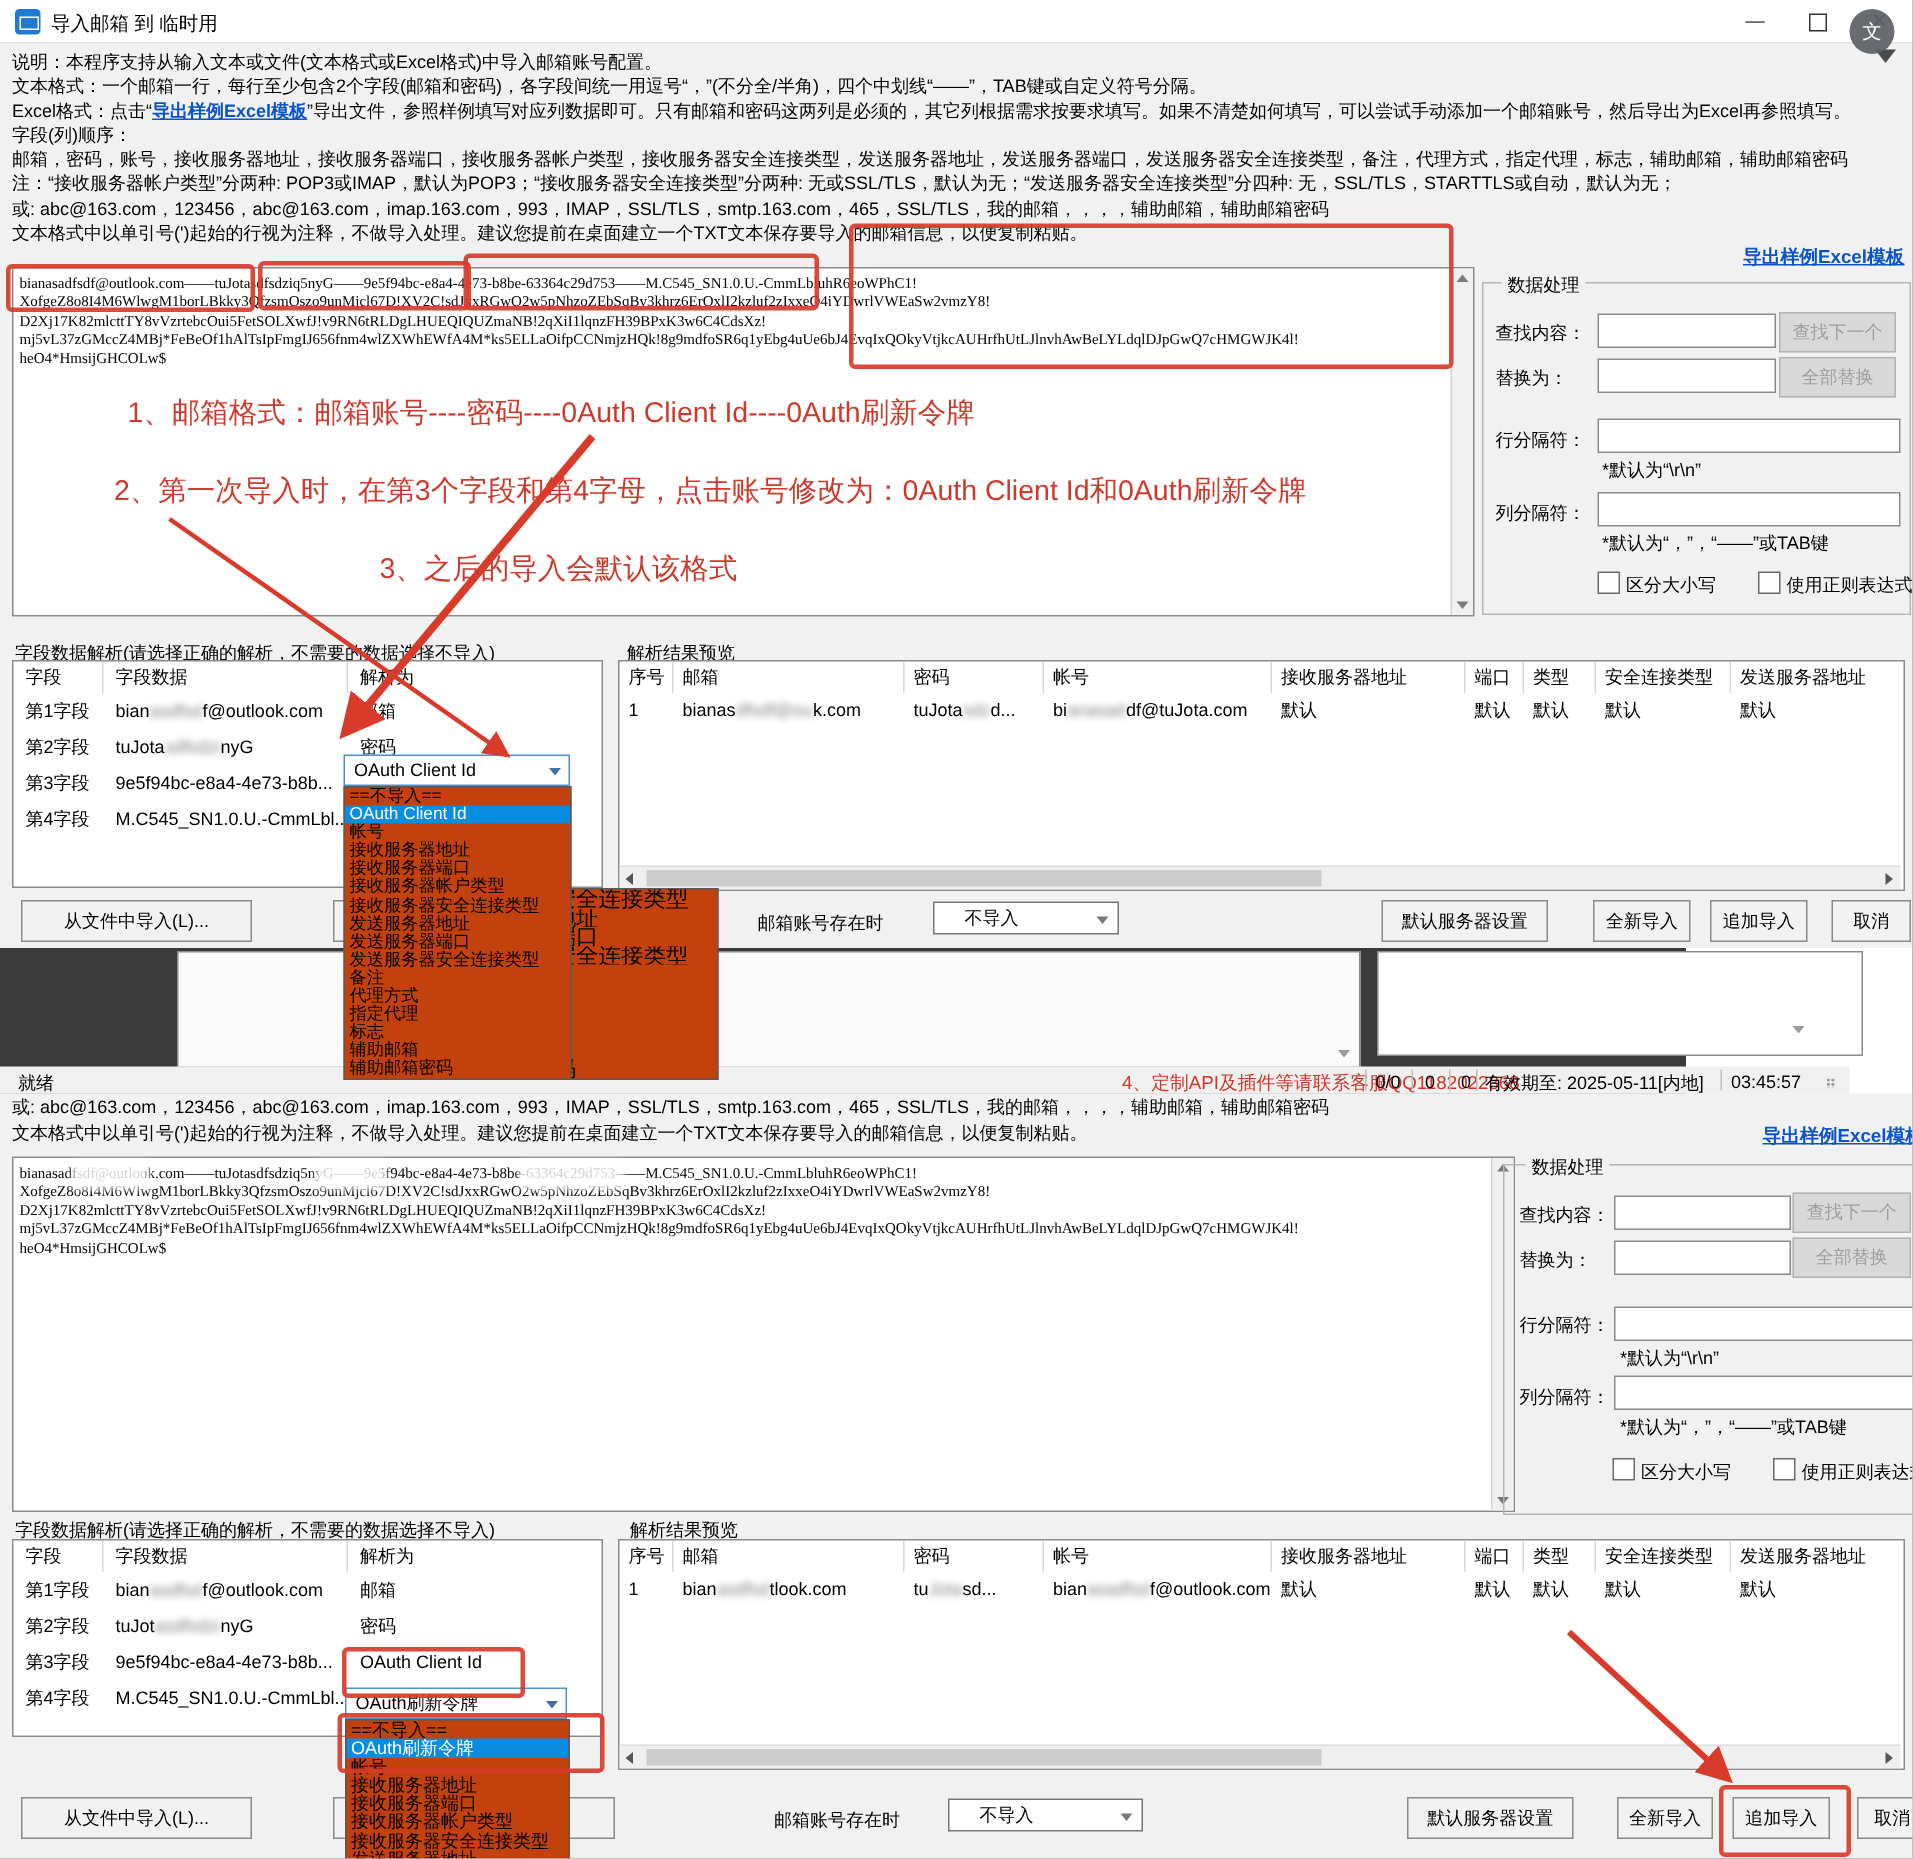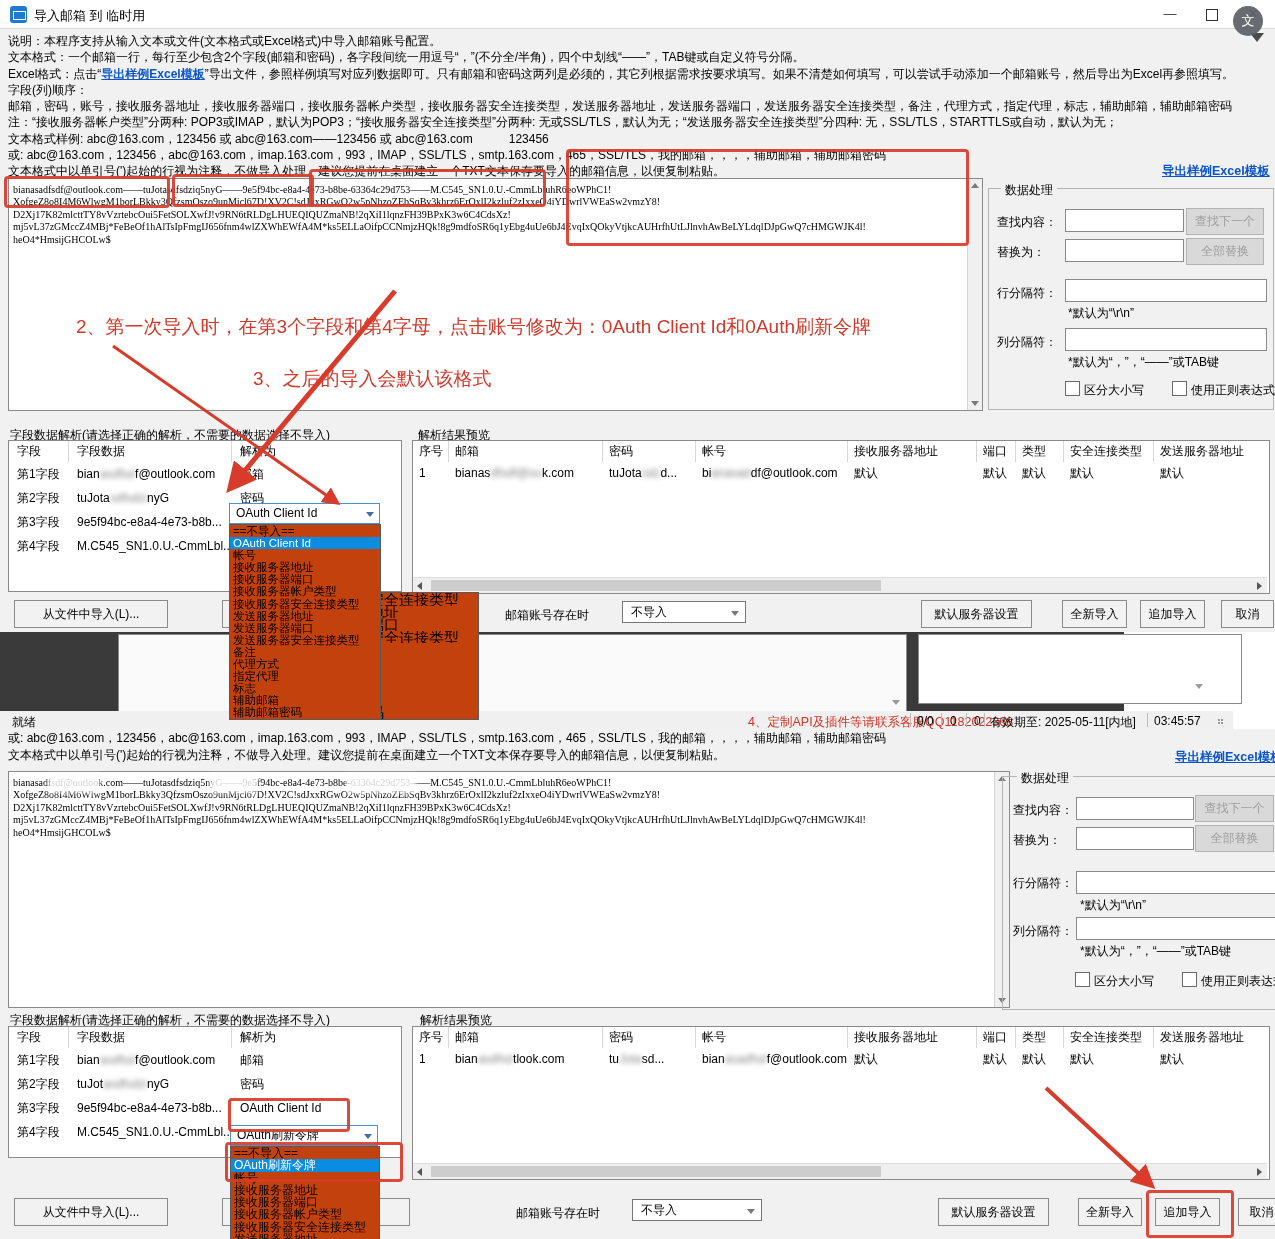--- a/index.html
+++ b/index.html
@@ -63,21 +63,21 @@
   .blur{filter:blur(2.5px);opacity:.5;}
   .hscroll{position:absolute;background:#efefef;border-top:1px solid #dedede;height:15px;}
   .hthumb{position:absolute;top:2px;height:11px;background:#cdcdcd;}
   
   .combo{position:absolute;background:#fff;border:1px solid #4a90d2;z-index:31;line-height:19px;padding-left:6px;box-sizing:border-box;}
   .combo .ca{position:absolute;right:5px;top:8px;border-left:4px solid transparent;border-right:4px solid transparent;border-top:5px solid #3f6fa5;width:0;height:0;}
   .ddlist{position:absolute;background:#c2410c;border:1px solid #5a5a5a;overflow:hidden;z-index:30;}
   .dd-item{height:12.1px;line-height:12.5px;font-size:11.5px;padding-left:3px;white-space:nowrap;overflow:hidden;}
   .dd-item.selected{background:#0a8ce0;color:#fff;}
   .frag-item{height:12.6px;line-height:13px;font-size:15px;padding-left:4px;white-space:nowrap;overflow:hidden;}
-  .sel{position:absolute;background:#fff;border:1px solid #767676;line-height:20px;padding-left:8px;box-sizing:border-box;}
+  .sel{position:absolute;background:#fff;border:1px solid #767676;line-height:20px;padding-left:20px;box-sizing:border-box;}
   
   .bpanel{position:absolute;background:#fafafa;border:1px solid #8a8a8a;}
   #sbar{position:absolute;left:0;top:79px;width:1233px;height:18px;background:#f0f0f0;}
   #sbar .t{top:3px;}
   .ssep{position:absolute;top:2px;width:1px;height:14px;background:#bdbdbd;}
   .promo{color:#d03527;}
   .grip{position:absolute;left:1218px;top:8px;width:6px;height:6px;
     background:radial-gradient(circle at 1px 1px,#9a9a9a 1px,transparent 1.2px);background-size:3px 3px;}
   .smudge{position:absolute;background:rgba(255,255,255,.82);box-shadow:0 0 4px 3px rgba(255,255,255,.8);z-index:5;}
 </style>
@@ -99,39 +99,39 @@
   <div id="badge">文</div>
 
   <div id="dlgTop">
     <div id="instr">
       <div>说明：本程序支持从输入文本或文件(文本格式或Excel格式)中导入邮箱账号配置。</div>
       <div>文本格式：一个邮箱一行，每行至少包含2个字段(邮箱和密码)，各字段间统一用逗号“，”(不分全/半角)，四个中划线“——”，TAB键或自定义符号分隔。</div>
       <div><span>Excel格式：点击“</span><a class="lnk">导出样例Excel模板</a><span>”导出文件，参照样例填写对应列数据即可。只有邮箱和密码这两列是必须的，其它列根据需求按要求填写。如果不清楚如何填写，可以尝试手动添加一个邮箱账号，然后导出为Excel再参照填写。</span></div>
       <div>字段(列)顺序：</div>
       <div>邮箱，密码，账号，接收服务器地址，接收服务器端口，接收服务器帐户类型，接收服务器安全连接类型，发送服务器地址，发送服务器端口，发送服务器安全连接类型，备注，代理方式，指定代理，标志，辅助邮箱，辅助邮箱密码</div>
       <div>注：“接收服务器帐户类型”分两种: POP3或IMAP，默认为POP3；“接收服务器安全连接类型”分两种: 无或SSL/TLS，默认为无；“发送服务器安全连接类型”分四种: 无，SSL/TLS，STARTTLS或自动，默认为无；</div>
-      <div>文本格式样例: abc@163.com，123456 或 abc@163.com——123456 或 abc@163.com　　　123456</div>
       <div>或:  abc@163.com，123456，abc@163.com，imap.163.com，993，IMAP，SSL/TLS，smtp.163.com，465，SSL/TLS，我的邮箱，，，，辅助邮箱，辅助邮箱密码</div>
       <div>文本格式中以单引号(')起始的行视为注释，不做导入处理。建议您提前在桌面建立一个TXT文本保存要导入的邮箱信息，以便复制粘贴。</div>
     </div>
     <a class="lnk t" style="left:1162px;top:134px;font-size:12.5px;">导出样例Excel模板</a>
     <div class="tri td" style="left:1250px;top:4px;border-top-color:#4a4a4a;border-left-width:7px;border-right-width:7px;border-top-width:9px;"></div>
 
     <div class="tabox" style="left:8px;top:149px;width:973px;height:231px;">
       <div class="tatext">bianasadfsdf@outlook.com——tuJotasdfsdziq5nyG——9e5f94bc-e8a4-4e73-b8be-63364c29d753——M.C545_SN1.0.U.-CmmLbluhR6eoWPhC1!
 XofgeZ8o8I4M6WlwgM1borLBkky3QfzsmOszo9unMjcl67D!XV2C!sdJxxRGwO2w5pNhzoZEbSqBv3khrz6ErOxlI2kzluf2zIxxeO4iYDwrlVWEaSw2vmzY8!
 D2Xj17K82mlcttTY8vVzrtebcOui5FetSOLXwfJ!v9RN6tRLDgLHUEQIQUZmaNB!2qXiI1lqnzFH39BPxK3w6C4CdsXz!
 mj5vL37zGMccZ4MBj*FeBeOf1hAlTsIpFmgIJ656fnm4wlZXWhEWfA4M*ks5ELLaOifpCCNmjzHQk!8g9mdfoSR6q1yEbg4uUe6bJ4EvqIxQOkyVtjkcAUHrfhUtLJlnvhAwBeLYLdqlDJpGwQ7cHMGWJK4l!
 heO4*HmsijGHCOLw$</div>
       <div class="vsb">
         <div class="tri tu" style="left:3px;top:4px;"></div>
         <div class="tri td" style="left:3px;bottom:4px;"></div>
       </div>
     </div>
 
+    <div class="note" style="left:85px;top:233px;">1、邮箱格式：邮箱账号----密码----0Auth Client Id----0Auth刷新令牌</div>
     <div class="note" style="left:76px;top:285px;">2、第一次导入时，在第3个字段和第4字母，点击账号修改为：0Auth Client Id和0Auth刷新令牌</div>
     <div class="note" style="left:253px;top:337px;">3、之后的导入会默认该格式</div>
 
     <div class="gbox" style="left:988px;top:159px;width:284px;height:220px;">
       <div class="gblab t" style="left:12px;top:-7px;">数据处理</div>
     </div>
     <div class="t" style="left:997px;top:185px;">查找内容：</div>
     <input class="inp" style="left: 1065px; top: 180px; width: 113px; height: 19px;">
     <div class="dbtn" style="left:1186px;top:179px;width:76px;height:25px;line-height:25px;">查找下一个</div>
     <div class="t" style="left:997px;top:215px;">替换为：</div>
@@ -188,21 +188,21 @@
           <span class="pvhc">接收服务器地址</span>
           <span class="pvhc">端口</span>
           <span class="pvhc">类型</span>
           <span class="pvhc">安全连接类型</span>
           <span class="pvhc">发送服务器地址</span>
         </div>
       <div class="pvr">
         <span>1</span>
         <span><span>bianas</span><span class="blur">dfsdf@ou</span><span>k.com</span></span>
         <span><span>tuJota</span><span class="blur">sdz</span><span>d...</span></span>
-        <span><span>bi</span><span class="blur" able="false">anasad</span><span>df@outlook.com</span></span>
+        <span><span>bi</span><span class="blur" able="false">anasad</span><span>df@tuJota.com</span></span>
         <span>默认</span>
         <span>默认</span>
         <span>默认</span>
         <span>默认</span>
         <span>默认</span>
       </div>
       <div class="hscroll" style="left:0;bottom:0;width:854px;">
         <div class="tri tr" style="left:844px;top:4px;transform:rotate(0);"></div>
         <div class="tri tl" style="left:4px;top:4px;"></div>
         <div class="hthumb" style="left:18px;width:450px;"></div>

